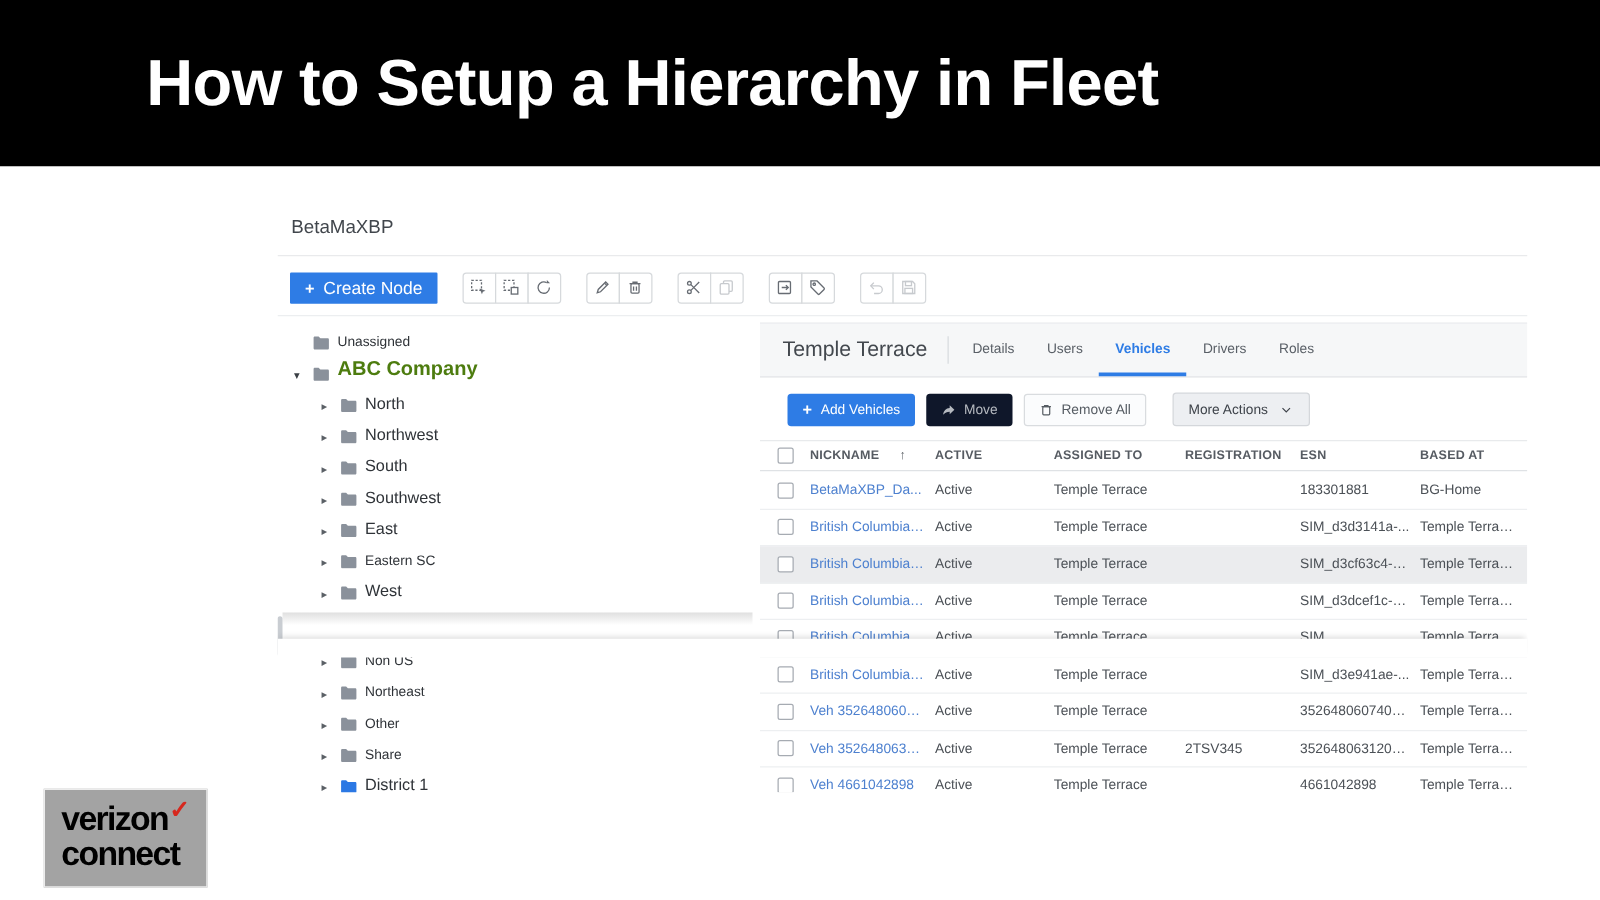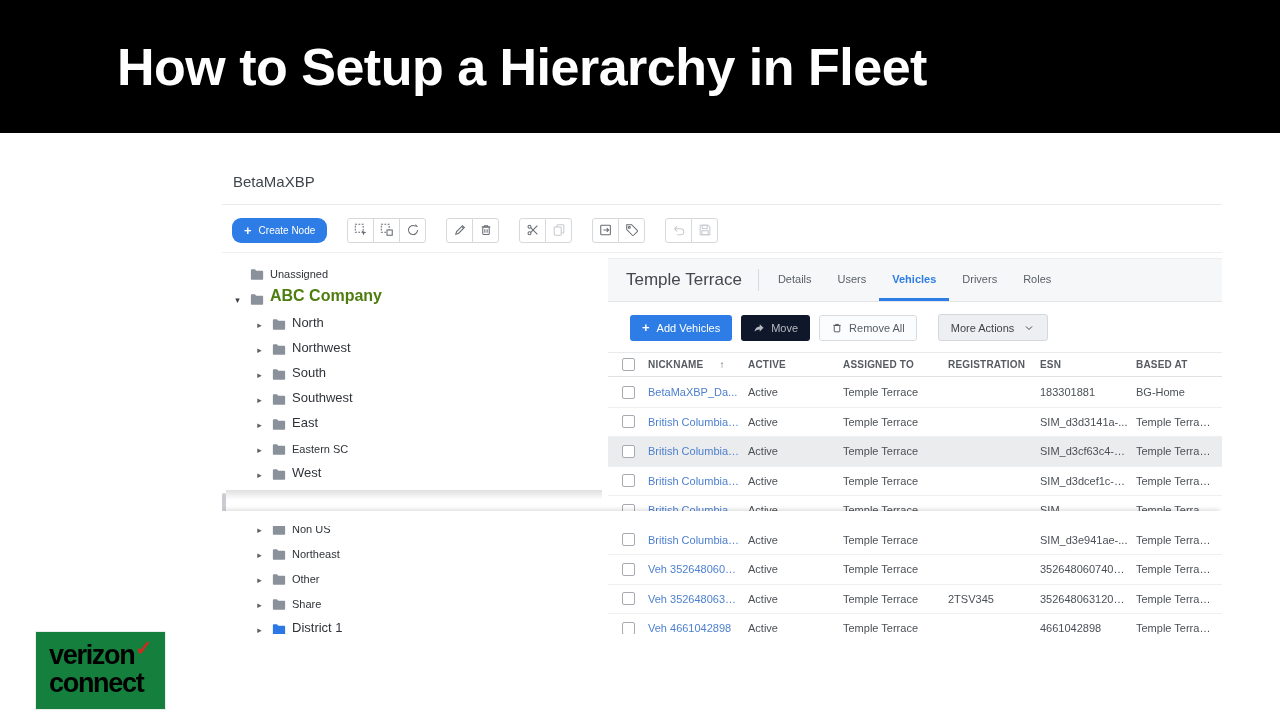--- a/index.html
+++ b/index.html
@@ -11,22 +11,22 @@
   .slide-title{color:#fff;font-size:52px;font-weight:700;padding-left:117px;letter-spacing:-0.5px;}
 
   
   .app{position:absolute;left:222px;top:160px;width:1000px;height:474px;background:#fff;overflow:hidden;}
   .app-title{position:absolute;top:13px;left:11px;font-size:15px;color:#41464c;}
   .hr1{position:absolute;top:44px;left:0;right:0;height:1px;background:#e9eaec;}
   .hr2{position:absolute;top:92px;left:0;right:0;height:1px;background:#eceef0;}
 
   
   .toolbar{position:absolute;top:57px;left:10px;height:26px;display:flex;align-items:center;gap:20px;}
-  .btn-create{display:inline-flex;align-items:center;gap:7px;background:#2e7ce5;color:#fff;font-size:10px;
-    height:25px;padding:0 12px;border:none;border-radius:9px;font-family:inherit;cursor:pointer;}
+  .btn-create{display:inline-flex;align-items:center;gap:7px;background:#2e7ce5;color:#fff;font-size:14px;
+    height:25px;padding:0 12px;border:none;border-radius:1px;font-family:inherit;cursor:pointer;}
   .plus-glyph::before{content:"+";font-size:13px;font-weight:700;line-height:1;}
   .igroup{display:flex;}
   .ibtn{width:27px;height:25px;border:1px solid #d6d9dc;background:#fff;color:#676c73;display:flex;
     align-items:center;justify-content:center;padding:0;cursor:pointer;box-sizing:border-box;}
   .ibtn + .ibtn{margin-left:-1px;}
   .igroup .ibtn:first-child{border-radius:3px 0 0 3px;}
   .igroup .ibtn:last-child{border-radius:0 3px 3px 0;}
   .igroup .ibtn:only-child{border-radius:3px;}
   .ibtn.disabled{color:#c7cace;}
   .ibtn svg{width:14px;height:14px;stroke:currentColor;fill:none;stroke-width:1.2;}
@@ -88,21 +88,21 @@
   .cell{overflow:hidden;white-space:nowrap;text-overflow:ellipsis;padding-right:8px;}
   .link{color:#4d80cf;cursor:pointer;}
   .cbwrap{display:flex;align-items:center;padding-left:14px;}
   .cb{width:13px;height:13px;border:1px solid #a6abb2;border-radius:2px;background:#fff;display:inline-block;box-sizing:border-box;cursor:pointer;}
 
   
   .seam{position:absolute;top:351px;left:0;right:0;height:15px;background:#fff;
     box-shadow:0 -3px 5px -2px rgba(0,0,0,0.16);pointer-events:none;}
 
   
-  .logo{position:absolute;left:35px;top:631px;background:#15803d;border:1px solid #ececec;padding:9px 14px 11px 13px;}
+  .logo{position:absolute;left:35px;top:631px;background:#a3a3a3;border:1px solid #ececec;padding:9px 14px 11px 13px;}
   .vz-line{font-size:27px;font-weight:700;letter-spacing:-1.3px;color:#000;line-height:1.05;display:flex;align-items:flex-start;}
   .vcheck{color:#d6281e;font-size:20px;font-weight:700;margin-left:1px;transform:translateY(-3px);}
   .vcheck::before{content:"\2713";}
 </style>
 </head>
 <body>
 
 <div class="page">
 
   <div class="slide-header">

